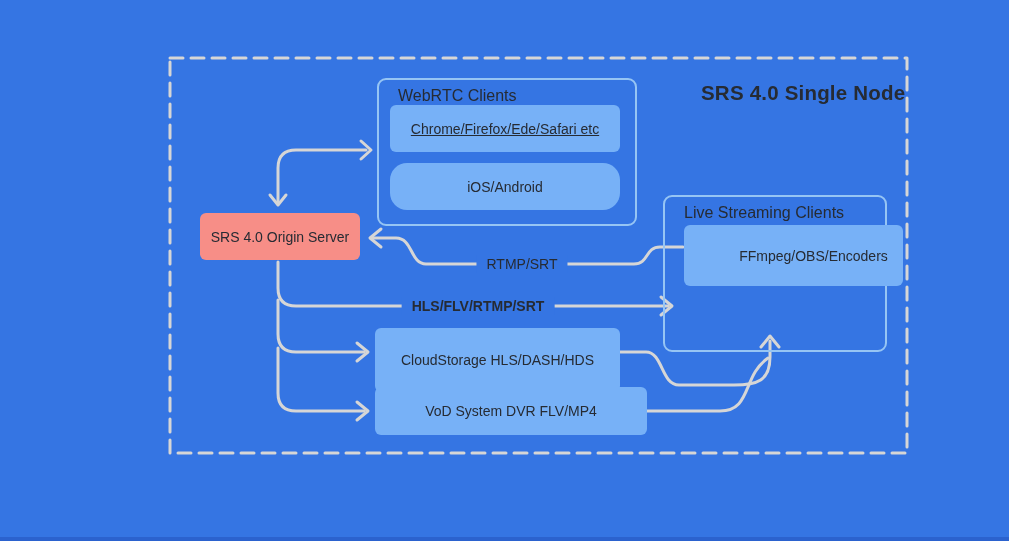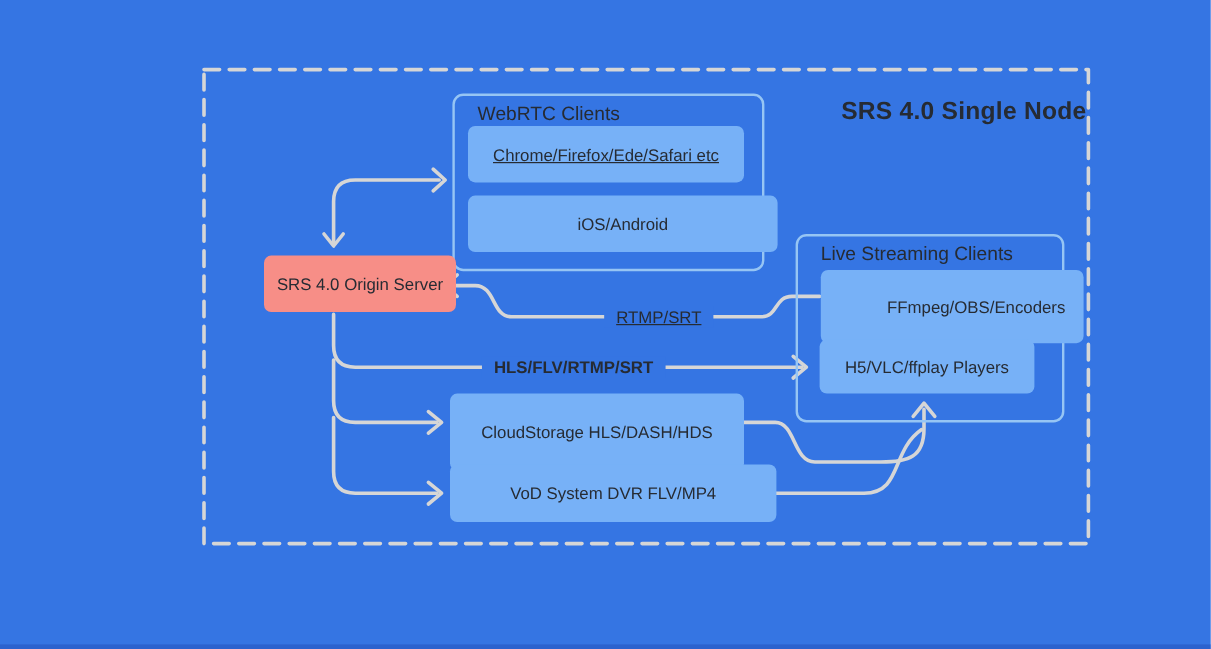--- a/index.html
+++ b/index.html
@@ -40,21 +40,21 @@
     white-space:nowrap;
   }
   .node{
     position:absolute;
     display:flex;align-items:center;justify-content:center;
     background:var(--c-node-fill);
     border-radius:6px;
     font-size:14px;color:var(--c-text-dark);
     white-space:nowrap;
   }
-  .node.origin{background:var(--c-origin-fill);margin-left:20px;}
+  .node.origin{background:var(--c-origin-fill);}
   .edge-label{
     position:absolute;transform:translate(-50%,-50%);
     background:var(--c-background);
     padding:1px 10px;
     font-size:14px;color:var(--c-text-dark);
     white-space:nowrap;
   }
   .diagram-title{
     position:absolute;left:661px;top:79px;
     font-size:20.5px;font-weight:600;line-height:27px;
@@ -108,30 +108,29 @@
   </svg>
 
   <div class="diagram-title">
     <div>SRS 4.0 Single Node</div>
   </div>
 
   <div class="group" style="left:377px;top:78px;width:256px;height:144px;">
     <div class="group-label">WebRTC Clients</div>
   </div>
   <div class="node" style="left:390px;top:105px;width:230px;height:47px;text-decoration:underline;">Chrome/Firefox/Ede/Safari etc</div>
-  <div class="node" style="left:390px;top:163px;width:258px;height:47px;">iOS/Android</div>
+  <div class="node" style="left:390px;top:163px;width:230px;height:47px;border-radius:17px;">iOS/Android</div>
 
   <div class="group" style="left:663px;top:195px;width:220px;height:153px;">
     <div class="group-label">Live Streaming Clients</div>
   </div>
   <div class="node" style="left:684px;top:225px;width:179px;height:61px;padding-left:40px;">FFmpeg/OBS/Encoders</div>
-  <div class="node" style="left:683px;top:283px;width:179px;height:45px;">H5/VLC/ffplay Players</div>
 
   <div class="node origin" style="left:200px;top:213px;width:160px;height:47px;">SRS 4.0 Origin Server</div>
 
   <div class="node" style="left:375px;top:328px;width:245px;height:64px;">CloudStorage HLS/DASH/HDS</div>
   <div class="node" style="left:375px;top:387px;width:272px;height:48px;">VoD System DVR FLV/MP4</div>
 
-  <span class="edge-label" style="left:549px;top:264px;text-decoration:underline;">RTMP/SRT</span>
+  <span class="edge-label" style="left:522px;top:264px;">RTMP/SRT</span>
   <span class="edge-label" style="left:478px;top:306px;font-weight:bold;">HLS/FLV/RTMP/SRT</span>
 
   <div class="bottom-strip"></div>
 </div>
 
 </body></html>

